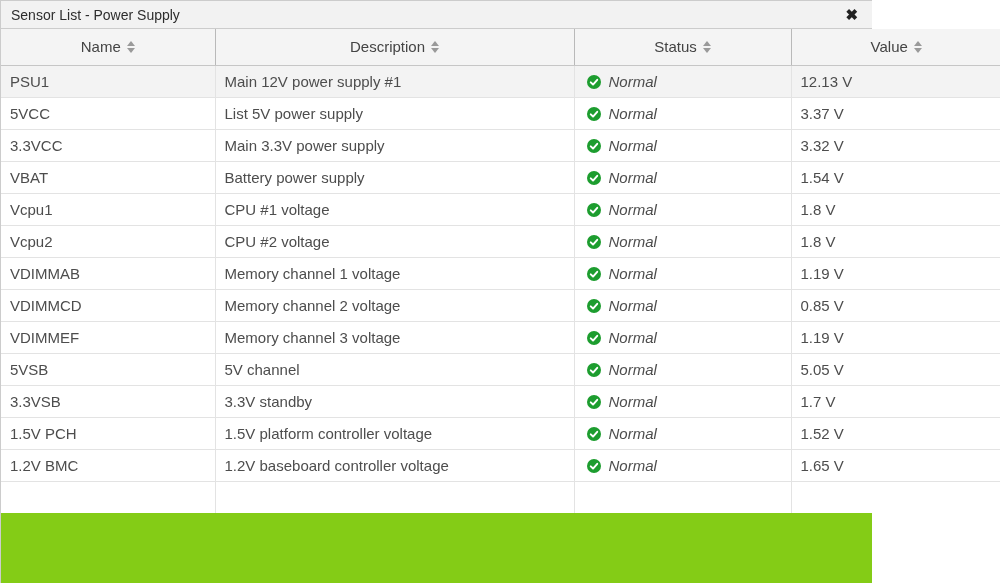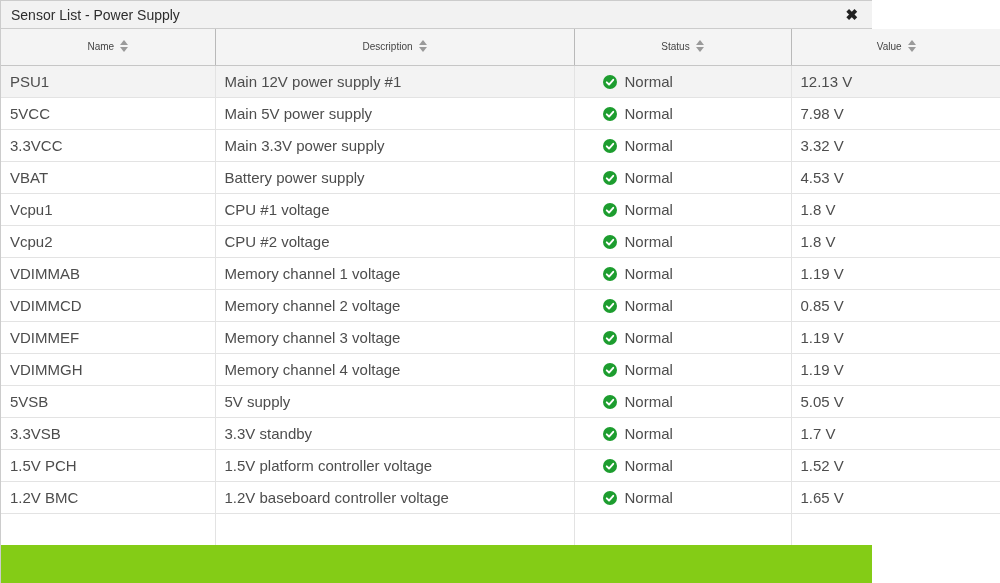--- a/index.html
+++ b/index.html
@@ -9,29 +9,29 @@
     background:#84cc16; }
 
   
   .titlebar { height:28px; background:#f2f2f2; border-bottom:1px solid #ccc;
     display:flex; align-items:center; justify-content:space-between; padding:0 14px 0 10px; }
   .titlebar .title { font-size:14px; color:#2d2d2d; }
   .close-btn { font-size:15px; font-weight:bold; color:#222; cursor:pointer; line-height:1; }
 
   
   table { width:1000px; border-collapse:collapse; table-layout:fixed; }
-  th { height:36px; background:#f4f4f4; font-size:10px; font-weight:400; color:#444;
+  th { height:36px; background:#f4f4f4; font-size:15px; font-weight:400; color:#444;
     text-align:center; border-right:1px solid #b9b9b9; border-bottom:1px solid #c6c6c6; }
   th:last-child { border-right:none; }
   td { height:32px; font-size:15px; color:#4d4d4d; background:#fff;
     border-right:1px solid #e3e3e3; border-bottom:1px solid #e3e3e3;
     padding-left:9px; white-space:nowrap; overflow:hidden; }
   td:last-child { border-right:none; }
   tr.hovered td { background:#f3f3f3; }
-  td.c-status { padding-left:28px; }
+  td.c-status { padding-left:12px;font-style:italic; }
   tr.filler td { border-bottom:none; }
 
   .sort-icon { display:inline-flex; flex-direction:column; align-items:center;
     margin-left:6px; vertical-align:middle; position:relative; top:-1px; }
   .sort-icon i { display:block; width:0; height:0;
     border-left:4px solid transparent; border-right:4px solid transparent; }
   .sort-icon .up   { border-bottom:5px solid #9a9a9a; margin-bottom:2px; }
   .sort-icon .down { border-top:5px solid #9a9a9a; }
 
   .ok-icon { display:inline-block; width:14px; height:14px; vertical-align:-2px; margin-right:8px; }
@@ -87,44 +87,44 @@
         <td class="c-name">PSU1</td>
         <td class="c-desc">Main 12V power supply #1</td>
         <td class="c-status"><span class="ok-icon"><svg viewBox="0 0 16 16" width="14" height="14">
                 <circle cx="8" cy="8" r="8" fill="#1d9d2f"></circle>
                 <path d="M4.3 8.4 L6.9 10.9 L11.7 5.5" stroke="#fff" stroke-width="2.2" fill="none" stroke-linecap="round" stroke-linejoin="round"></path>
               </svg></span><span>Normal</span></td>
         <td class="c-value">12.13 V</td>
       </tr>
       <tr>
         <td class="c-name">5VCC</td>
-        <td class="c-desc">Main 5V power supply</td>
-        <td class="c-status"><span class="ok-icon"><svg viewBox="0 0 16 16" width="14" height="14">
-                <circle cx="8" cy="8" r="8" fill="#1d9d2f"></circle>
-                <path d="M4.3 8.4 L6.9 10.9 L11.7 5.5" stroke="#fff" stroke-width="2.2" fill="none" stroke-linecap="round" stroke-linejoin="round"></path>
-              </svg></span><span>Normal</span></td>
-        <td class="c-value">7.98 V</td>
+        <td class="c-desc">List 5V power supply</td>
+        <td class="c-status"><span class="ok-icon"><svg viewBox="0 0 16 16" width="14" height="14">
+                <circle cx="8" cy="8" r="8" fill="#1d9d2f"></circle>
+                <path d="M4.3 8.4 L6.9 10.9 L11.7 5.5" stroke="#fff" stroke-width="2.2" fill="none" stroke-linecap="round" stroke-linejoin="round"></path>
+              </svg></span><span>Normal</span></td>
+        <td class="c-value">3.37 V</td>
       </tr>
       <tr>
         <td class="c-name">3.3VCC</td>
         <td class="c-desc">Main 3.3V power supply</td>
         <td class="c-status"><span class="ok-icon"><svg viewBox="0 0 16 16" width="14" height="14">
                 <circle cx="8" cy="8" r="8" fill="#1d9d2f"></circle>
                 <path d="M4.3 8.4 L6.9 10.9 L11.7 5.5" stroke="#fff" stroke-width="2.2" fill="none" stroke-linecap="round" stroke-linejoin="round"></path>
               </svg></span><span>Normal</span></td>
         <td class="c-value">3.32 V</td>
       </tr>
       <tr>
         <td class="c-name">VBAT</td>
         <td class="c-desc">Battery power supply</td>
         <td class="c-status"><span class="ok-icon"><svg viewBox="0 0 16 16" width="14" height="14">
                 <circle cx="8" cy="8" r="8" fill="#1d9d2f"></circle>
                 <path d="M4.3 8.4 L6.9 10.9 L11.7 5.5" stroke="#fff" stroke-width="2.2" fill="none" stroke-linecap="round" stroke-linejoin="round"></path>
               </svg></span><span>Normal</span></td>
-        <td class="c-value">4.53 V</td>
+        <td class="c-value">1.54 V</td>
       </tr>
       <tr>
         <td class="c-name">Vcpu1</td>
         <td class="c-desc">CPU #1 voltage</td>
         <td class="c-status"><span class="ok-icon"><svg viewBox="0 0 16 16" width="14" height="14">
                 <circle cx="8" cy="8" r="8" fill="#1d9d2f"></circle>
                 <path d="M4.3 8.4 L6.9 10.9 L11.7 5.5" stroke="#fff" stroke-width="2.2" fill="none" stroke-linecap="round" stroke-linejoin="round"></path>
               </svg></span><span>Normal</span></td>
         <td class="c-value">1.8 V</td>
       </tr>
@@ -158,31 +158,22 @@
       <tr>
         <td class="c-name">VDIMMEF</td>
         <td class="c-desc">Memory channel 3 voltage</td>
         <td class="c-status"><span class="ok-icon"><svg viewBox="0 0 16 16" width="14" height="14">
                 <circle cx="8" cy="8" r="8" fill="#1d9d2f"></circle>
                 <path d="M4.3 8.4 L6.9 10.9 L11.7 5.5" stroke="#fff" stroke-width="2.2" fill="none" stroke-linecap="round" stroke-linejoin="round"></path>
               </svg></span><span>Normal</span></td>
         <td class="c-value">1.19 V</td>
       </tr>
       <tr>
-        <td class="c-name">VDIMMGH</td>
-        <td class="c-desc">Memory channel 4 voltage</td>
-        <td class="c-status"><span class="ok-icon"><svg viewBox="0 0 16 16" width="14" height="14">
-                <circle cx="8" cy="8" r="8" fill="#1d9d2f"></circle>
-                <path d="M4.3 8.4 L6.9 10.9 L11.7 5.5" stroke="#fff" stroke-width="2.2" fill="none" stroke-linecap="round" stroke-linejoin="round"></path>
-              </svg></span><span>Normal</span></td>
-        <td class="c-value">1.19 V</td>
-      </tr>
-      <tr>
         <td class="c-name">5VSB</td>
-        <td class="c-desc">5V supply</td>
+        <td class="c-desc">5V channel</td>
         <td class="c-status"><span class="ok-icon"><svg viewBox="0 0 16 16" width="14" height="14">
                 <circle cx="8" cy="8" r="8" fill="#1d9d2f"></circle>
                 <path d="M4.3 8.4 L6.9 10.9 L11.7 5.5" stroke="#fff" stroke-width="2.2" fill="none" stroke-linecap="round" stroke-linejoin="round"></path>
               </svg></span><span>Normal</span></td>
         <td class="c-value">5.05 V</td>
       </tr>
       <tr>
         <td class="c-name">3.3VSB</td>
         <td class="c-desc">3.3V standby</td>
         <td class="c-status"><span class="ok-icon"><svg viewBox="0 0 16 16" width="14" height="14">

